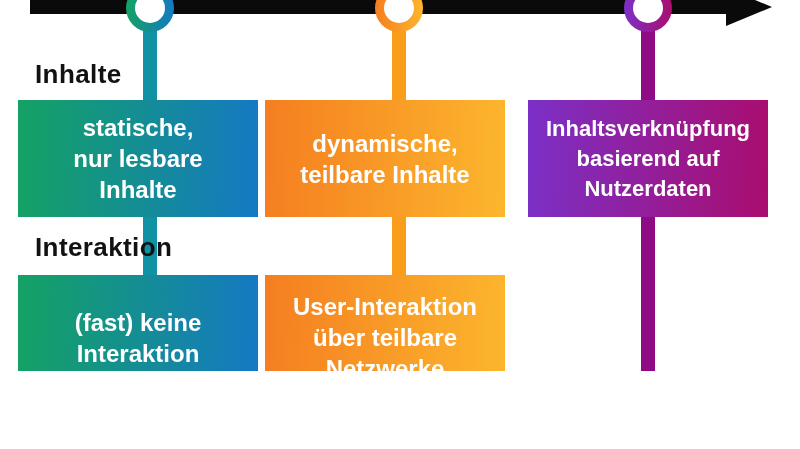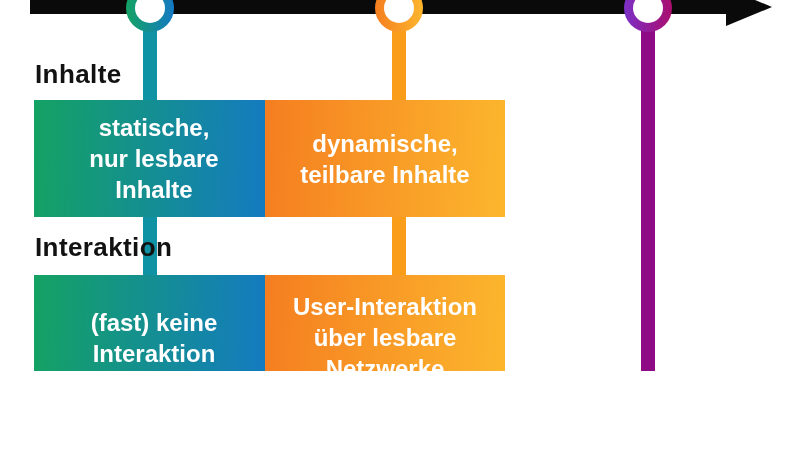--- a/index.html
+++ b/index.html
@@ -22,21 +22,21 @@
   .node-core{position:absolute;inset:9px;border-radius:50%;background:#fff;}
   
   .row-label{position:absolute;left:35px;font-weight:700;font-size:26px;line-height:30px;
     color:#121212;z-index:3;letter-spacing:0.4px;}
   .lbl-inhalte{top:59px}.lbl-interaktion{top:232px}.lbl-fokus{top:421px}
   
   .box{position:absolute;width:240px;display:flex;align-items:center;justify-content:center;
     text-align:center;z-index:3;background:linear-gradient(92deg,var(--from),var(--to));
     color:#fff;font-weight:700;font-size:24px;line-height:31px;}
   .r1{top:100px;height:117px}.r2{top:275px;height:125px}
-  .c0{left:34px}.c1{left:265px}.c2{left:528px}
+  .c0{left:18px}.c1{left:265px}.c2{left:528px}
   .box-text{white-space:pre-line;display:block;width:100%;padding:0 2px;}
   .box.small{font-size:22px;line-height:30px;}
 </style>
 </head>
 <body>
 
 <div class="canvas">
 
   <div class="tl-bar"></div>
   <div class="tl-head"></div>
@@ -61,24 +61,29 @@
 
   <div class="box r1 c0" style="--from: #14a263; --to: #1479c4; --line: #0f93a4;">
     <span class="box-text">statische,
 nur lesbare
 Inhalte</span>
   </div>
   <div class="box r1 c1" style="--from: #f57e20; --to: #fcb62d; --line: #f99d1b;">
     <span class="box-text">dynamische,
 teilbare Inhalte</span>
   </div>
+  <div class="box r1 c2 small" style="--from: #7b30c7; --to: #aa0d6e; --line: #8f0a85;">
+    <span class="box-text">Inhaltsverknüpfung
+basierend auf
+Nutzerdaten</span>
+  </div>
 
   <div class="box r2 c0" style="--from: #14a263; --to: #1479c4; --line: #0f93a4;">
     <span class="box-text">(fast) keine
 Interaktion</span>
   </div>
   <div class="box r2 c1" style="--from: #f57e20; --to: #fcb62d; --line: #f99d1b;">
     <span class="box-text">User-Interaktion
-über lesbare
+über teilbare
 Netzwerke</span>
   </div>
 
 </div>
 
 </body></html>

